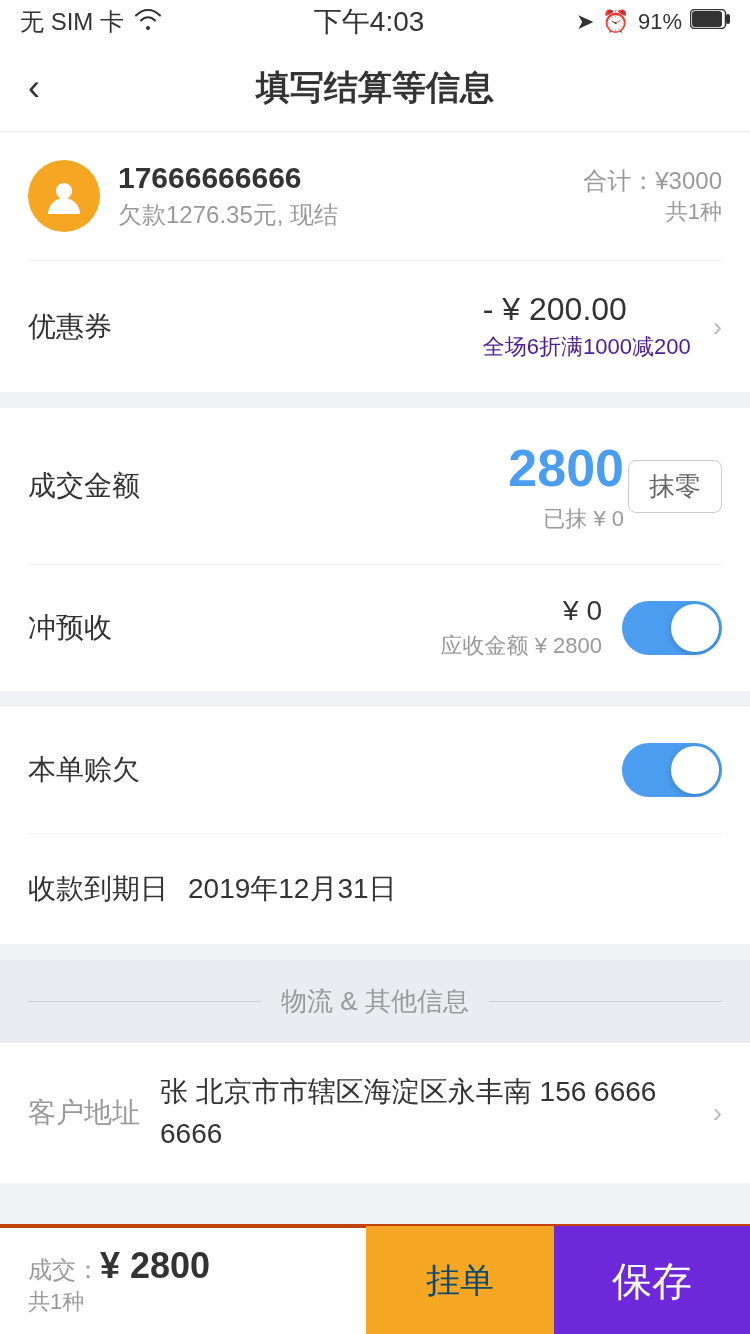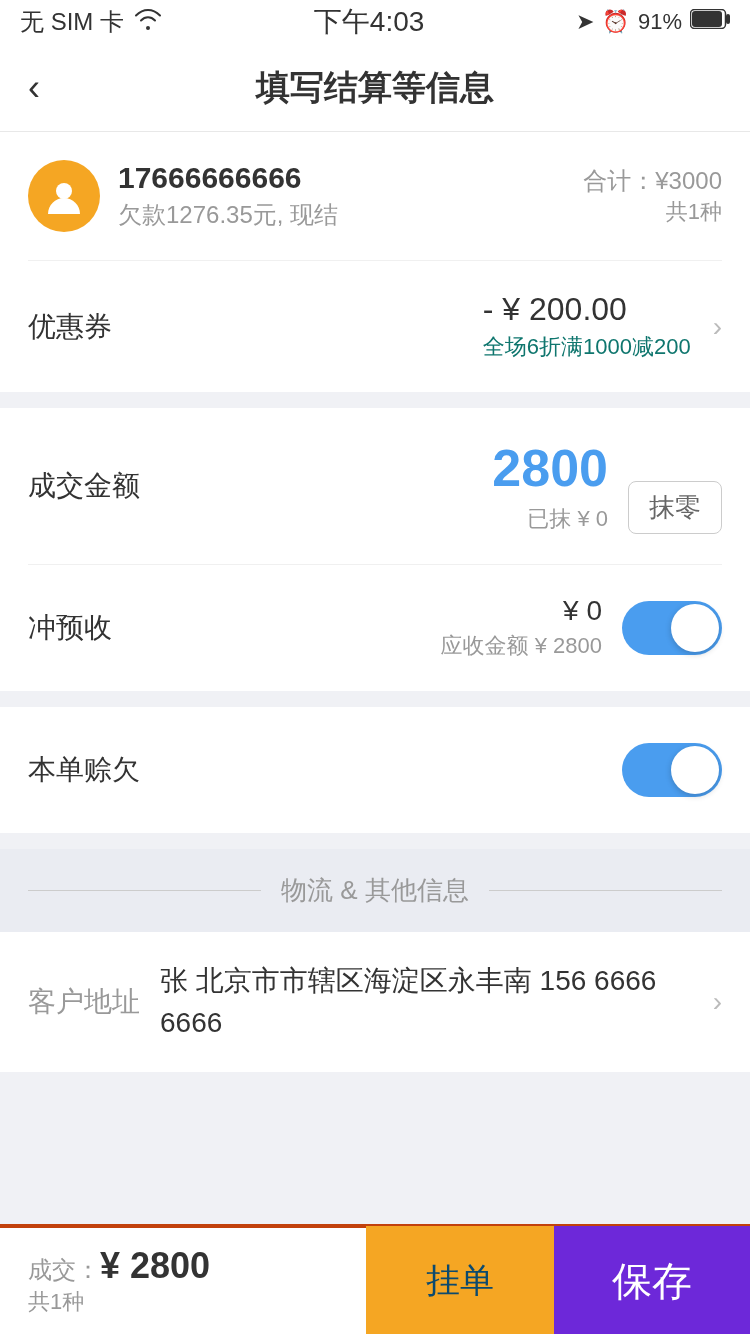--- a/index.html
+++ b/index.html
@@ -89,37 +89,37 @@
     .coupon-row {
       display: flex;
       align-items: center;
       justify-content: space-between;
       padding: 30px 0;
       border-top: 1px solid #f0f0f0;
     }
     .coupon-label { font-size: 28px; color: #333; }
     .coupon-right { display: flex; align-items: center; gap: 22px; }
     .coupon-amount { font-size: 32px; color: #333; font-weight: 500; }
-    .coupon-desc { font-size: 22px; color: #0f766e; text-align: right; margin-top: 4px; }
+    .coupon-desc { font-size: 22px; color: #4c1d95; text-align: right; margin-top: 4px; }
     .chevron { color: #bbb; font-size: 28px; }
 
     
     .amount-section {
       background: #fff;
       margin-bottom: 16px;
       padding: 0 28px;
     }
     .amount-row {
       display: flex;
       align-items: center;
       justify-content: space-between;
       padding: 30px 0;
     }
     .amount-label { font-size: 28px; color: #333; }
-    .amount-right { display: flex; align-items: flex-end; gap: 20px; }
+    .amount-right { display: flex; align-items: center; gap: 4px; }
     .amount-value { font-size: 52px; color: #4a9def; font-weight: 600; }
     .amount-eraze-btn {
       border: 1px solid #ccc;
       border-radius: 8px;
       padding: 8px 20px;
       font-size: 26px;
       color: #666;
       cursor: pointer;
       background: #fff;
     }
@@ -343,20 +343,24 @@
 </div>
 
 <div class="section">
   <div class="debt-row">
     <span class="debt-label">本单赊欠</span>
     <div class="toggle">
       <div class="toggle-knob"></div>
     </div>
   </div>
 
+  <div class="duedate-row">
+    <span class="duedate-label">收款到期日</span>
+    <span class="duedate-value">2019年12月31日</span>
+  </div>
 </div>
 
 <div class="logistics-header">
   <div class="logistics-line"></div>
   <span class="logistics-title">物流 &amp; 其他信息</span>
   <div class="logistics-line"></div>
 </div>
 
 <div class="address-row">
   <span class="address-label">客户地址</span>

